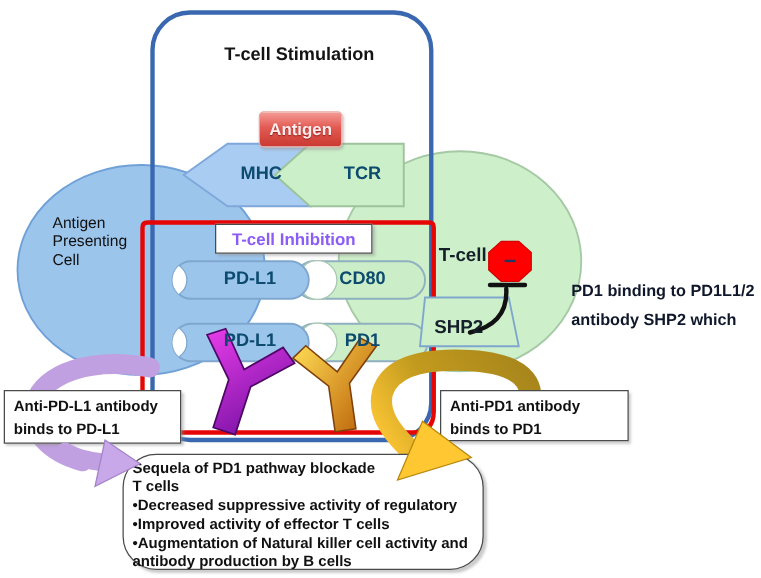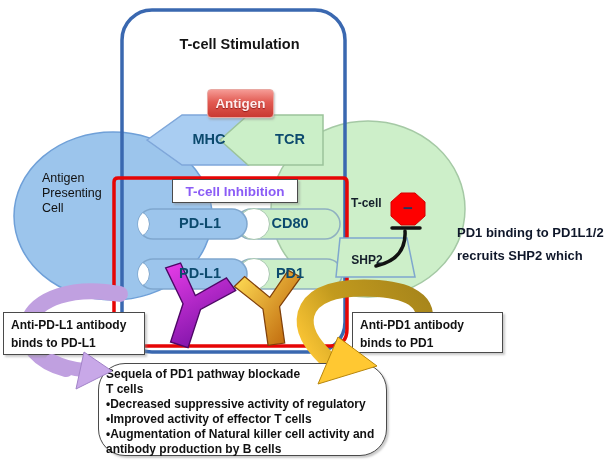--- a/index.html
+++ b/index.html
@@ -5,21 +5,21 @@
   html,body{margin:0;padding:0;background:#fff;}
   #stage{
     position:relative;width:609px;height:462px;overflow:hidden;background:#fff;
     font-family:"Liberation Sans", sans-serif;color:#111;
   }
   #stage svg{position:absolute;left:0;top:0;}
   .lbl{position:absolute;white-space:nowrap;}
   .center{text-align:center;}
   .title{font-size:14.5px;font-weight:bold;color:#141414;}
   .shape-lbl{font-size:14.5px;font-weight:600;color:#0c4a6e;}
-  .small-lbl{font-size:12px;font-weight:600;color:#15202b;}
+  .small-lbl{font-size:15px;font-weight:600;color:#15202b;}
   .apc-lbl{font-size:12.5px;line-height:15px;color:#101010;}
   .note{font-size:13px;font-weight:bold;line-height:23px;color:#0f172a;}
   .whitebox{
     position:absolute;background:#fff;border:1.5px solid #4a4a4a;
     box-sizing:border-box;box-shadow:2px 2px 2px rgba(140,140,140,.45);
   }
   .callout{font-size:12px;font-weight:bold;line-height:18px;padding:3px 2px 0 7px;}
   .inhib-title{
     display:flex;align-items:center;justify-content:center;
     font-size:13.5px;font-weight:bold;color:#8b5cf6;
@@ -132,21 +132,21 @@
   <div class="lbl shape-lbl center" style="left:254px;top:215px;width:72px;">CD80</div>
   <div class="lbl shape-lbl center" style="left:164px;top:265px;width:72px;">PD-L1</div>
   <div class="lbl shape-lbl center" style="left:254px;top:265px;width:72px;">PD1</div>
 
   <div class="lbl small-lbl" style="left:351px;top:196px;">T-cell</div>
   <div class="lbl small-lbl center" style="left:341px;top:253px;width:52px;">SHP2</div>
   <div class="minus">−</div>
 
   <div class="lbl note" style="left:457px;top:221px;">
     <div>PD1 binding to PD1L1/2</div>
-    <div>recruits SHP2 which</div>
+    <div>antibody SHP2 which</div>
   </div>
 
   <div class="whitebox callout" style="left:3px;top:312px;width:142px;height:43px;">
     <div>Anti-PD-L1 antibody</div>
     <div>binds to PD-L1</div>
   </div>
 
   <div class="whitebox callout" style="left:352px;top:312px;width:151px;height:41px;">
     <div>Anti-PD1 antibody</div>
     <div>binds to PD1</div>

